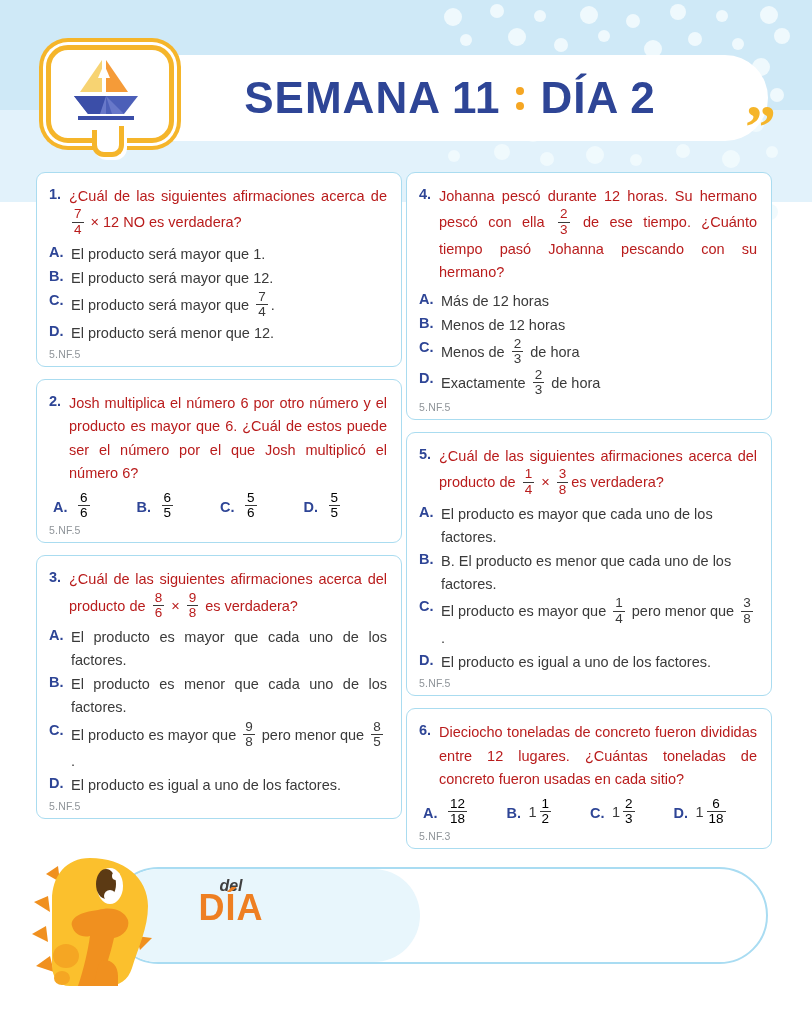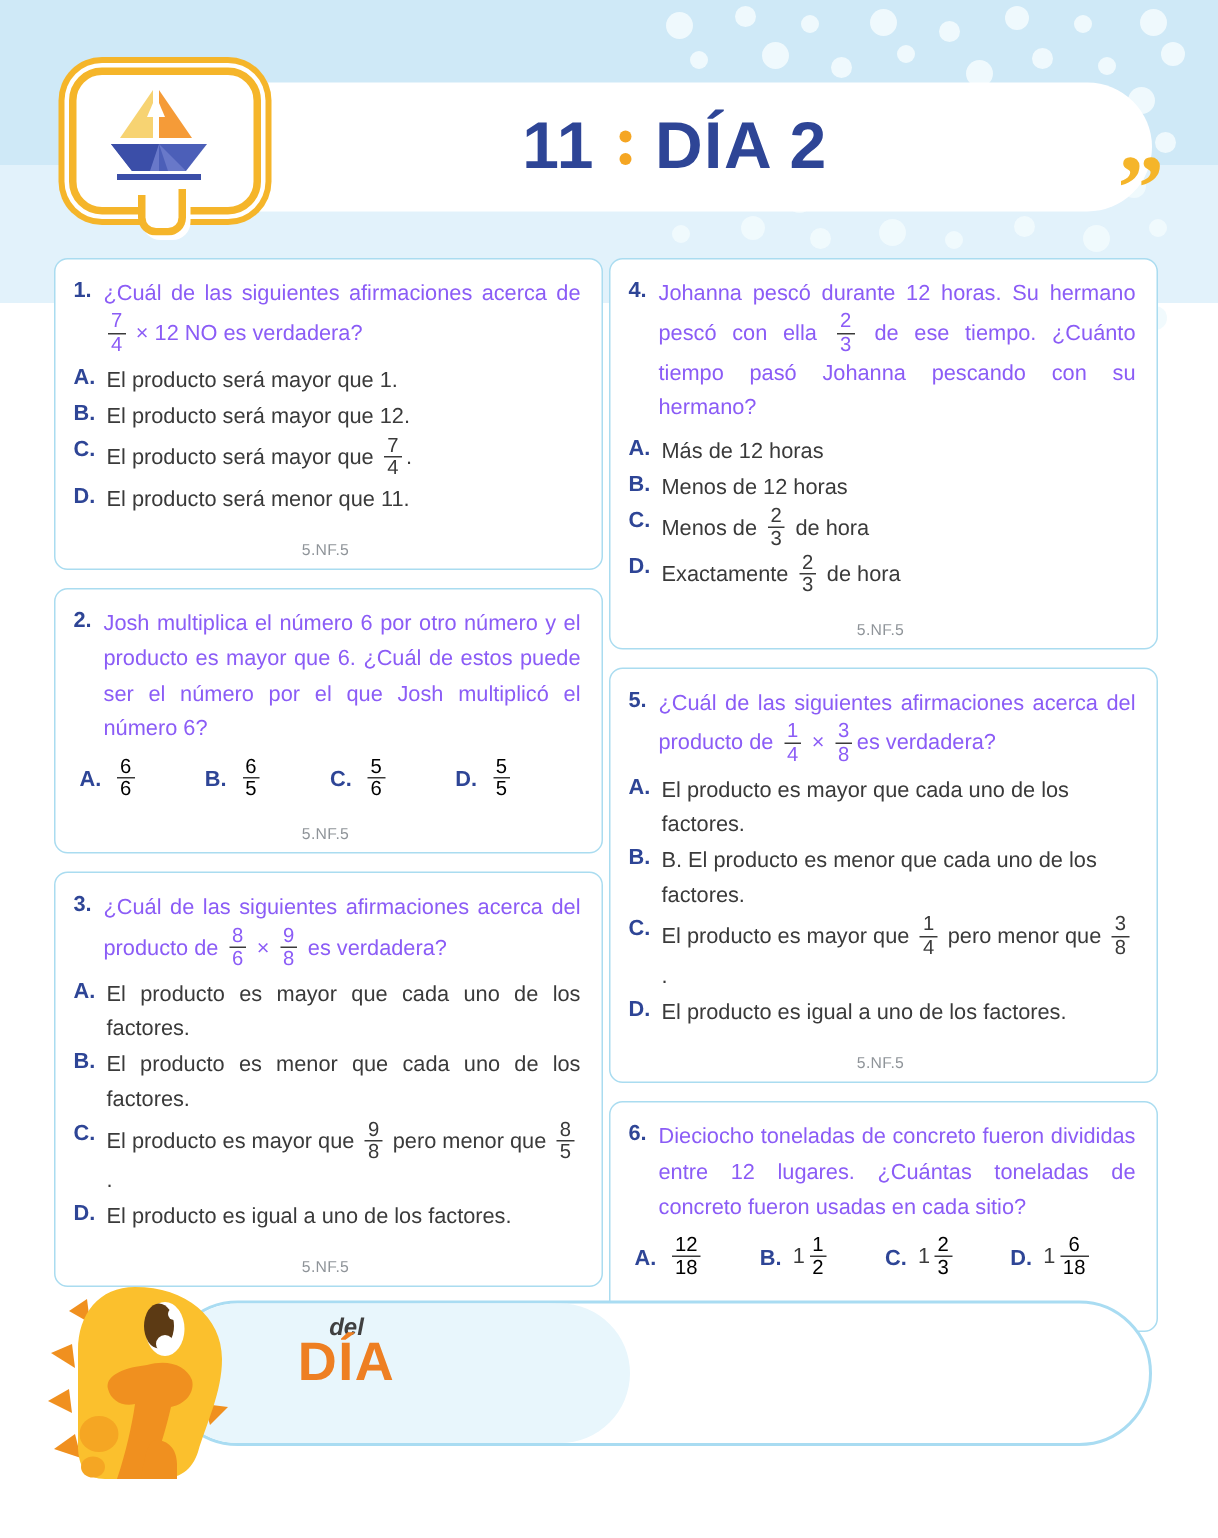--- a/index.html
+++ b/index.html
@@ -81,39 +81,39 @@
     background:#ffffff;border:1.5px solid #aadcf0;border-radius:9px;
     box-sizing:border-box;padding:12px 14px 6px 12px;margin-bottom:12px;
     position:relative;
   }
   .q-row{display:flex;align-items:flex-start;}
   .q-num{
     color:#2e4596;font-weight:bold;font-size:14.5px;
     min-width:20px;flex:0 0 auto;padding-top:1px;
   }
   .q-text{
-    flex:1;color:#8b5cf6;font-size:14.5px;line-height:1.62;
+    flex:1;color:#b91c1c;font-size:14.5px;line-height:1.62;
     text-align:justify;
   }
 
   .opts{margin-top:5px;}
   .opt{display:flex;align-items:flex-start;margin-bottom:1px;}
   .opt-l{
     color:#2e4596;font-weight:bold;font-size:14.5px;
     min-width:22px;flex:0 0 auto;padding-top:1px;
   }
   .opt-t{flex:1;color:#3a3a3a;font-size:14.5px;line-height:1.6;}
   .opt-t.just{text-align:justify;}
 
   .opts-inline{display:flex;margin-top:6px;padding-left:4px;}
   .opts-inline .opt{flex:1;align-items:center;margin:0;}
 
   .std{
-    text-align:center;color:#8f9499;font-size:10.5px;
-    margin-top:16px;padding-right:2px;letter-spacing:.2px;
+    text-align:left;color:#8f9499;font-size:10.5px;
+    margin-top:3px;padding-right:2px;letter-spacing:.2px;
   }
 
   
   .frac{
     display:inline-flex;flex-direction:column;align-items:center;
     vertical-align:middle;margin:0 3px;line-height:1.05;
     position:relative;top:-1px;
   }
   .frac .n{font-size:13.5px;padding:0 2px;}
   .frac .d{font-size:13.5px;padding:0 2px;border-top:1.3px solid #3a3a3a;}
@@ -225,20 +225,21 @@
       <i style="left: 148px; top: 204px; width: 16px; height: 16px;"></i>
       <i style="left: 194px; top: 212px; width: 14px; height: 14px;"></i>
       <i style="left: 240px; top: 202px; width: 18px; height: 18px;"></i>
       <i style="left: 286px; top: 208px; width: 12px; height: 12px;"></i>
       <i style="left: 332px; top: 204px; width: 16px; height: 16px;"></i>
     </div>
 
   <div class="header">
     <div class="header-bar"></div>
     <div class="header-title">
+      <span>SEMANA</span>
       <span>11</span>
       <span class="colon-dots">
           <span></span>
           <span></span>
         </span>
       <span>DÍA</span>
       <span>2</span>
     </div>
     <div class="quote-mark">”</div>
   </div>
@@ -283,21 +284,21 @@
           </div>
           <div class="opt">
             <span class="opt-l">C.</span>
             <span class="opt-t"><span>El producto será mayor que </span><span class="frac">
                   <span class="n">7</span>
                   <span class="d">4</span>
                 </span><span>.</span></span>
           </div>
           <div class="opt">
             <span class="opt-l">D.</span>
-            <span class="opt-t">El producto será menor que 11.</span>
+            <span class="opt-t">El producto será menor que 12.</span>
           </div>
         </div>
         <div class="std">5.NF.5</div>
       </div>
 
       <div class="card">
         <div class="q-row">
           <div class="q-num">2.</div>
           <div class="q-text">Josh multiplica el número 6 por otro número y el producto es mayor que 6. ¿Cuál de estos puede ser el número por el que Josh multiplicó el número 6?</div>
         </div>

